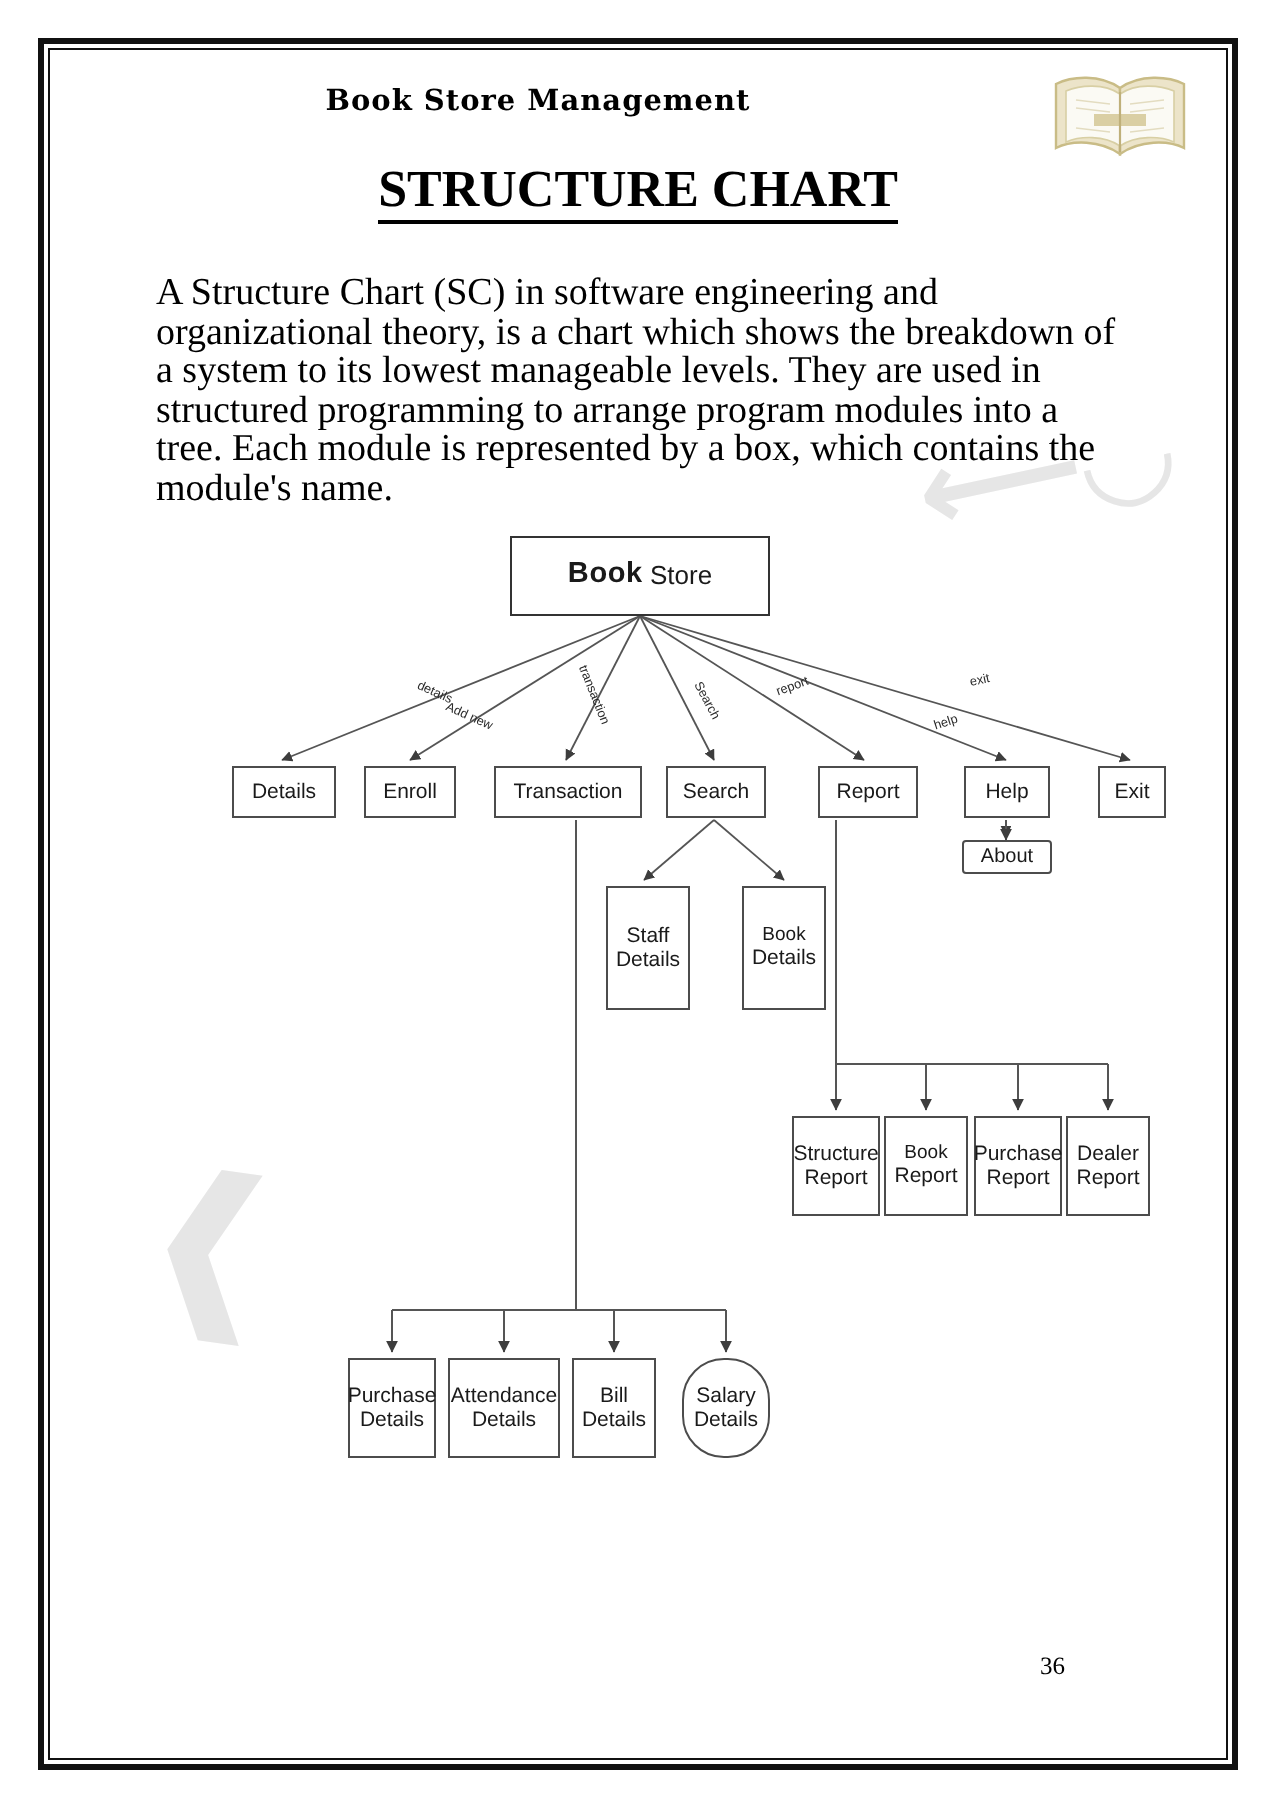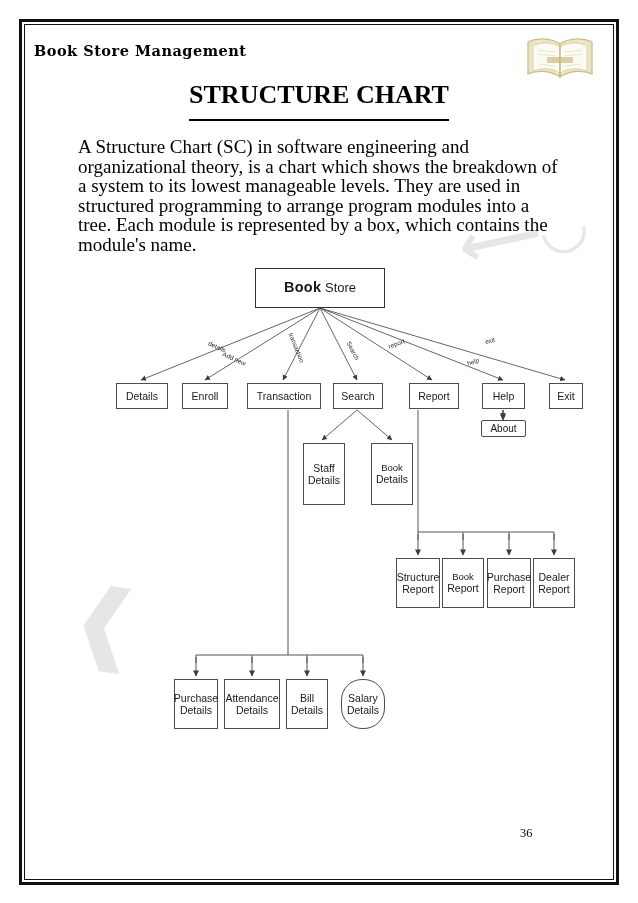--- a/index.html
+++ b/index.html
@@ -47,20 +47,21 @@
   
   #doc-header {
     position: absolute;
     left: 34px; top: 34px;
     width: 570px; height: 58px;
   }
   #header-title {
     position: absolute;
     left: 0; top: 8px;
     width: 470px;
+    text-align: center;
     font-family: "DejaVu Serif", serif;
     font-weight: bold;
     font-size: 14.5px;
     letter-spacing: 0.5px;
     color: #000000;
   }
   #header-book-icon {
     position: absolute;
     right: 8px; top: 0px;
     width: 72px; height: 52px;
@@ -70,21 +71,21 @@
   #page-title {
     position: absolute;
     left: 34px; top: 80px;
     width: 570px;
     text-align: center;
     font-family: "Liberation Serif", serif;
     font-weight: bold;
     font-size: 26px;
     color: #000000;
   }
-  #page-title span { border-bottom: 2px solid #000; padding-bottom: 10px; }
+  #page-title span { border-bottom: 2px solid #000; padding-bottom: 1px; }
 
   
   #intro-paragraph {
     position: absolute;
     left: 78px; top: 118px;
     width: 486px;
     font-family: "Liberation Serif", serif;
     font-size: 19px;
     line-height: 19.5px;
     color: #000000;

